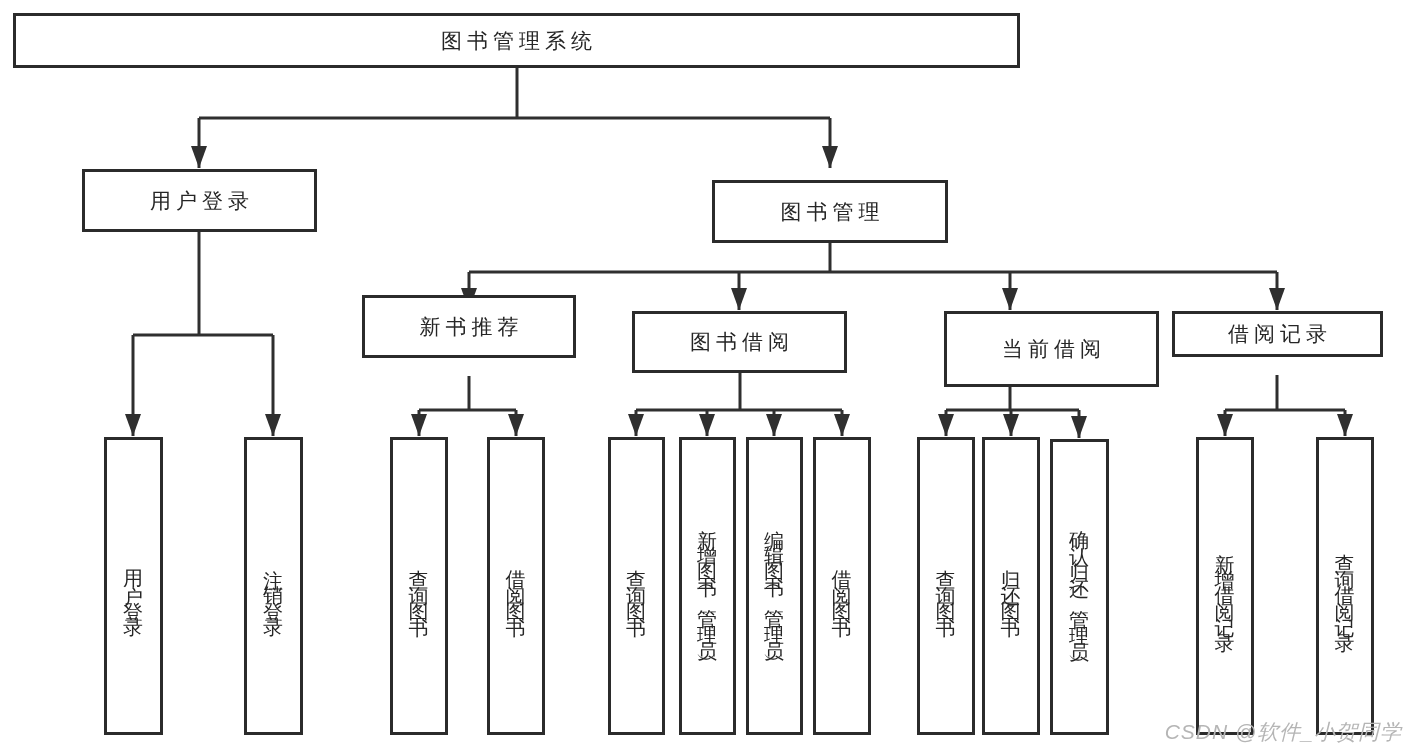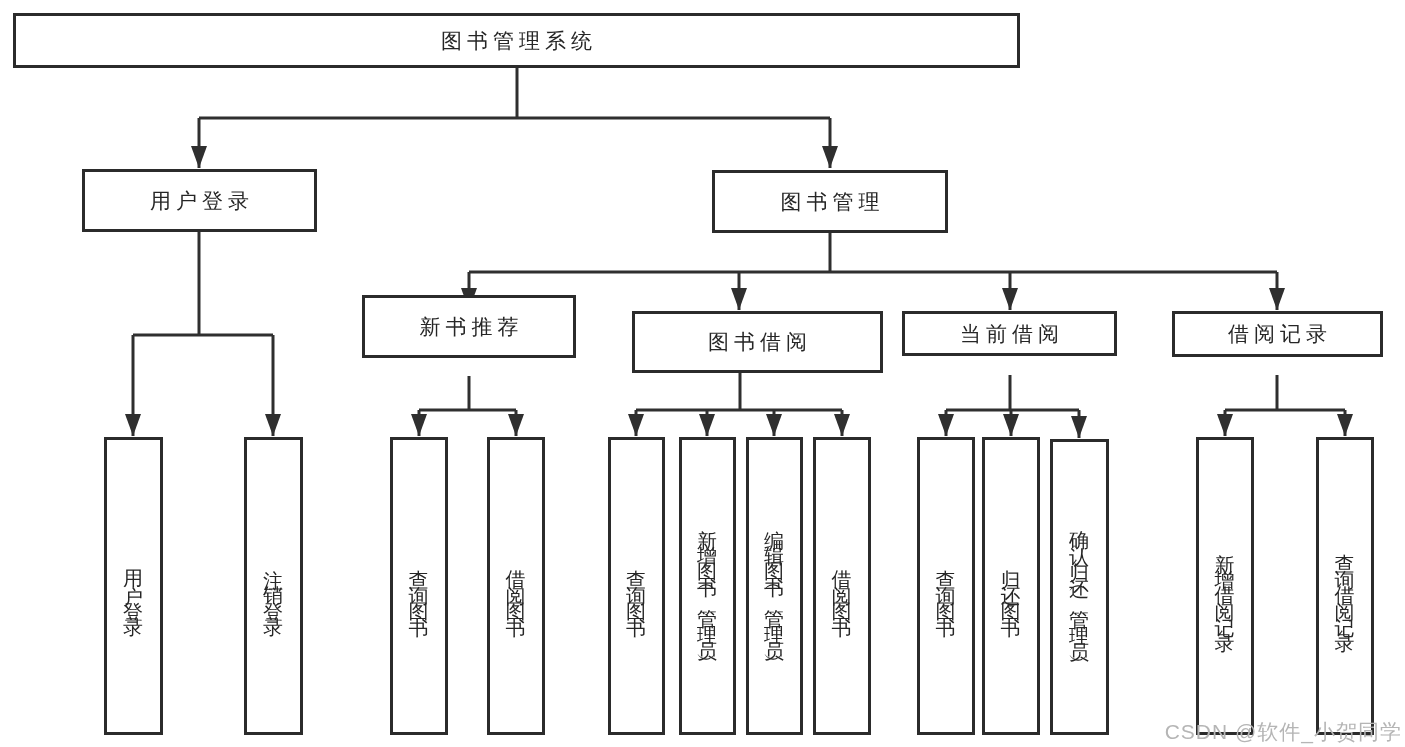--- a/index.html
+++ b/index.html
@@ -14,21 +14,21 @@
     position:absolute;box-sizing:border-box;border:3px solid #2b2b2b;background:#ffffff;
     display:flex;align-items:center;justify-content:center;color:#262626;
   }
   .node.h span{font-size:21px;letter-spacing:5px;text-indent:5px;white-space:nowrap;text-align:center;}
   .node.v span{
     writing-mode:vertical-rl;
     font-size:20px;letter-spacing:16px;line-height:1;white-space:nowrap;
   }
   .watermark{
     position:absolute;right:3px;bottom:1px;z-index:5;
-    font-size:21px;color:#b5b5b5;letter-spacing:1px;white-space:nowrap;
+    font-size:21px;color:#b5b5b5;letter-spacing:1px;white-space:nowrap;font-style:italic;
   }
 </style>
 </head>
 <body>
 
 <div class="stage">
 
   <svg class="wires" viewBox="0 0 1405 747" xmlns="http://www.w3.org/2000/svg">
     <defs>
       <marker id="ah" viewBox="0 0 22 16" refX="22" refY="8" markerWidth="22" markerHeight="16" markerUnits="userSpaceOnUse" orient="auto">
@@ -77,31 +77,31 @@
     <path d="M1345 410 V436" marker-end="url(#ah)"></path>
   </svg>
 
   <div class="node h" style="left:13px;top:13px;width:1007px;height:55px">
     <span>图书管理系统</span>
   </div>
 
   <div class="node h" style="left:82px;top:169px;width:235px;height:63px">
     <span>用户登录</span>
   </div>
-  <div class="node h" style="left:712px;top:170px;width:236px;height:63px">
+  <div class="node h" style="left:712px;top:180px;width:236px;height:63px">
     <span>图书管理</span>
   </div>
 
   <div class="node h" style="left:362px;top:295px;width:214px;height:63px">
     <span>新书推荐</span>
   </div>
-  <div class="node h" style="left:632px;top:311px;width:251px;height:62px">
+  <div class="node h" style="left:632px;top:311px;width:215px;height:62px">
     <span>图书借阅</span>
   </div>
-  <div class="node h" style="left:902px;top:311px;width:215px;height:45px">
+  <div class="node h" style="left:944px;top:311px;width:215px;height:76px">
     <span>当前借阅</span>
   </div>
   <div class="node h" style="left:1172px;top:311px;width:211px;height:46px">
     <span>借阅记录</span>
   </div>
 
   <div class="node v" style="left:104px;top:437px;width:59px;height:298px">
     <span>用户登录</span>
   </div>
   <div class="node v" style="left:244px;top:437px;width:59px;height:298px">

